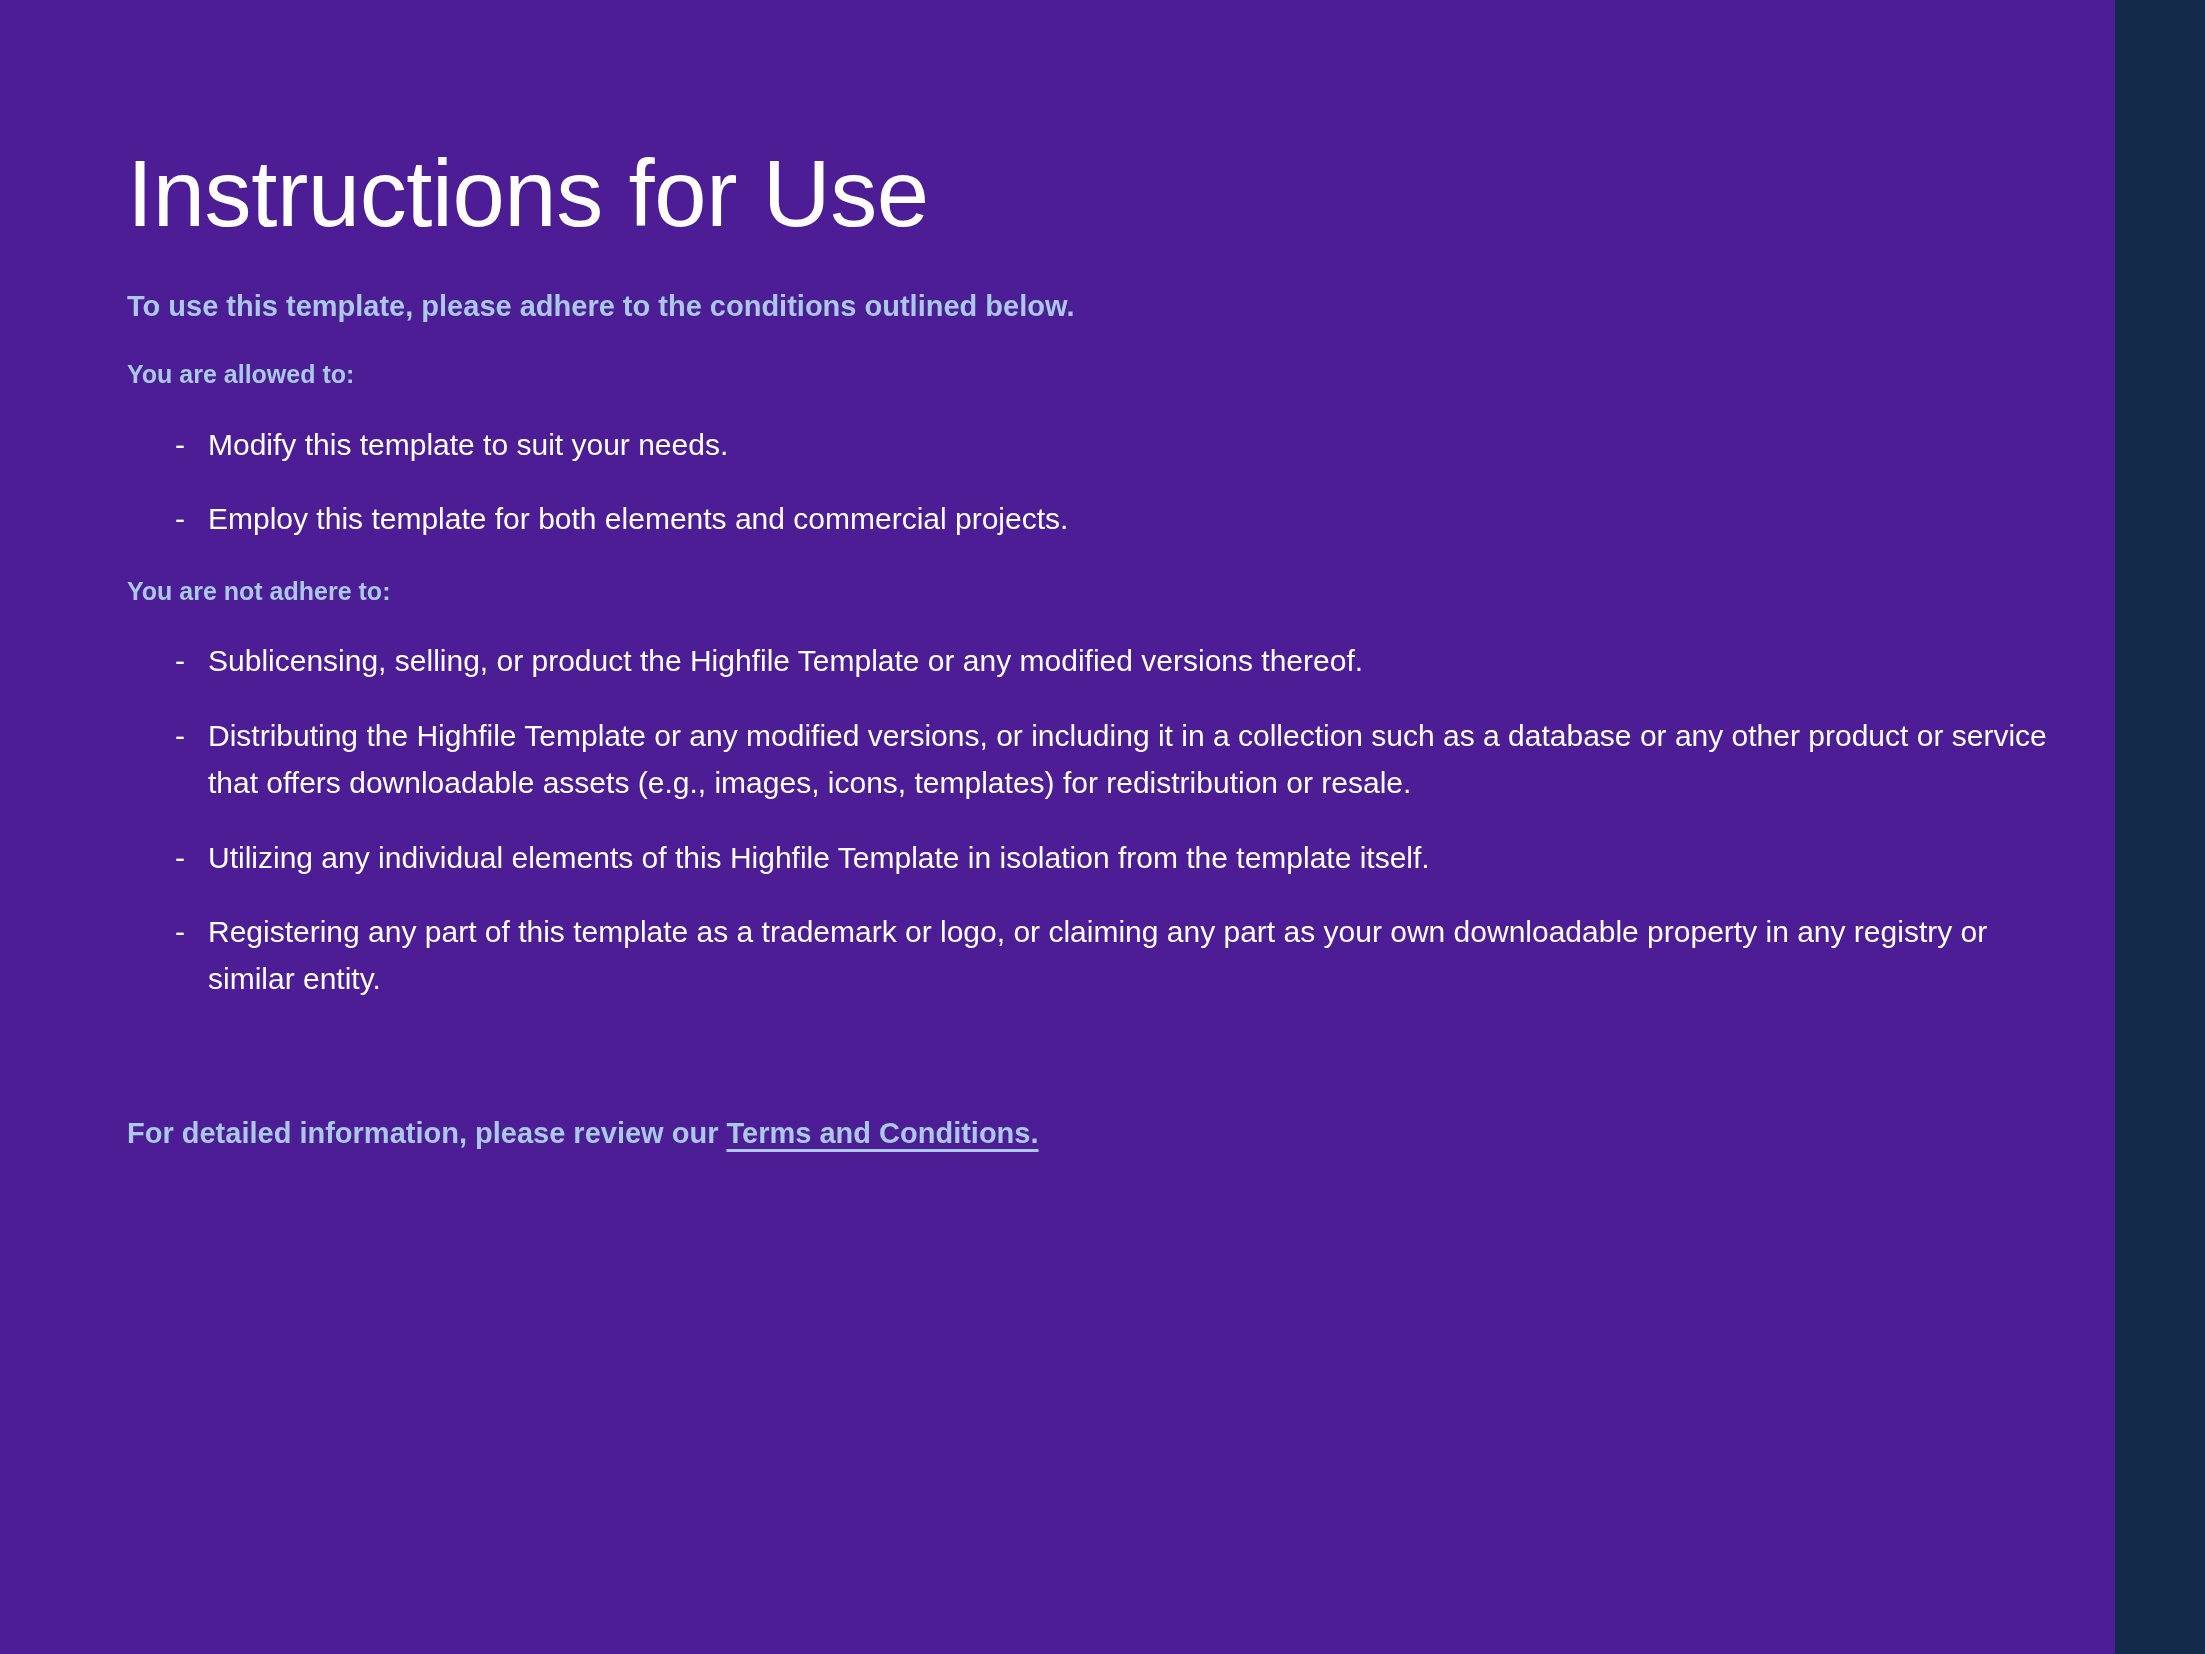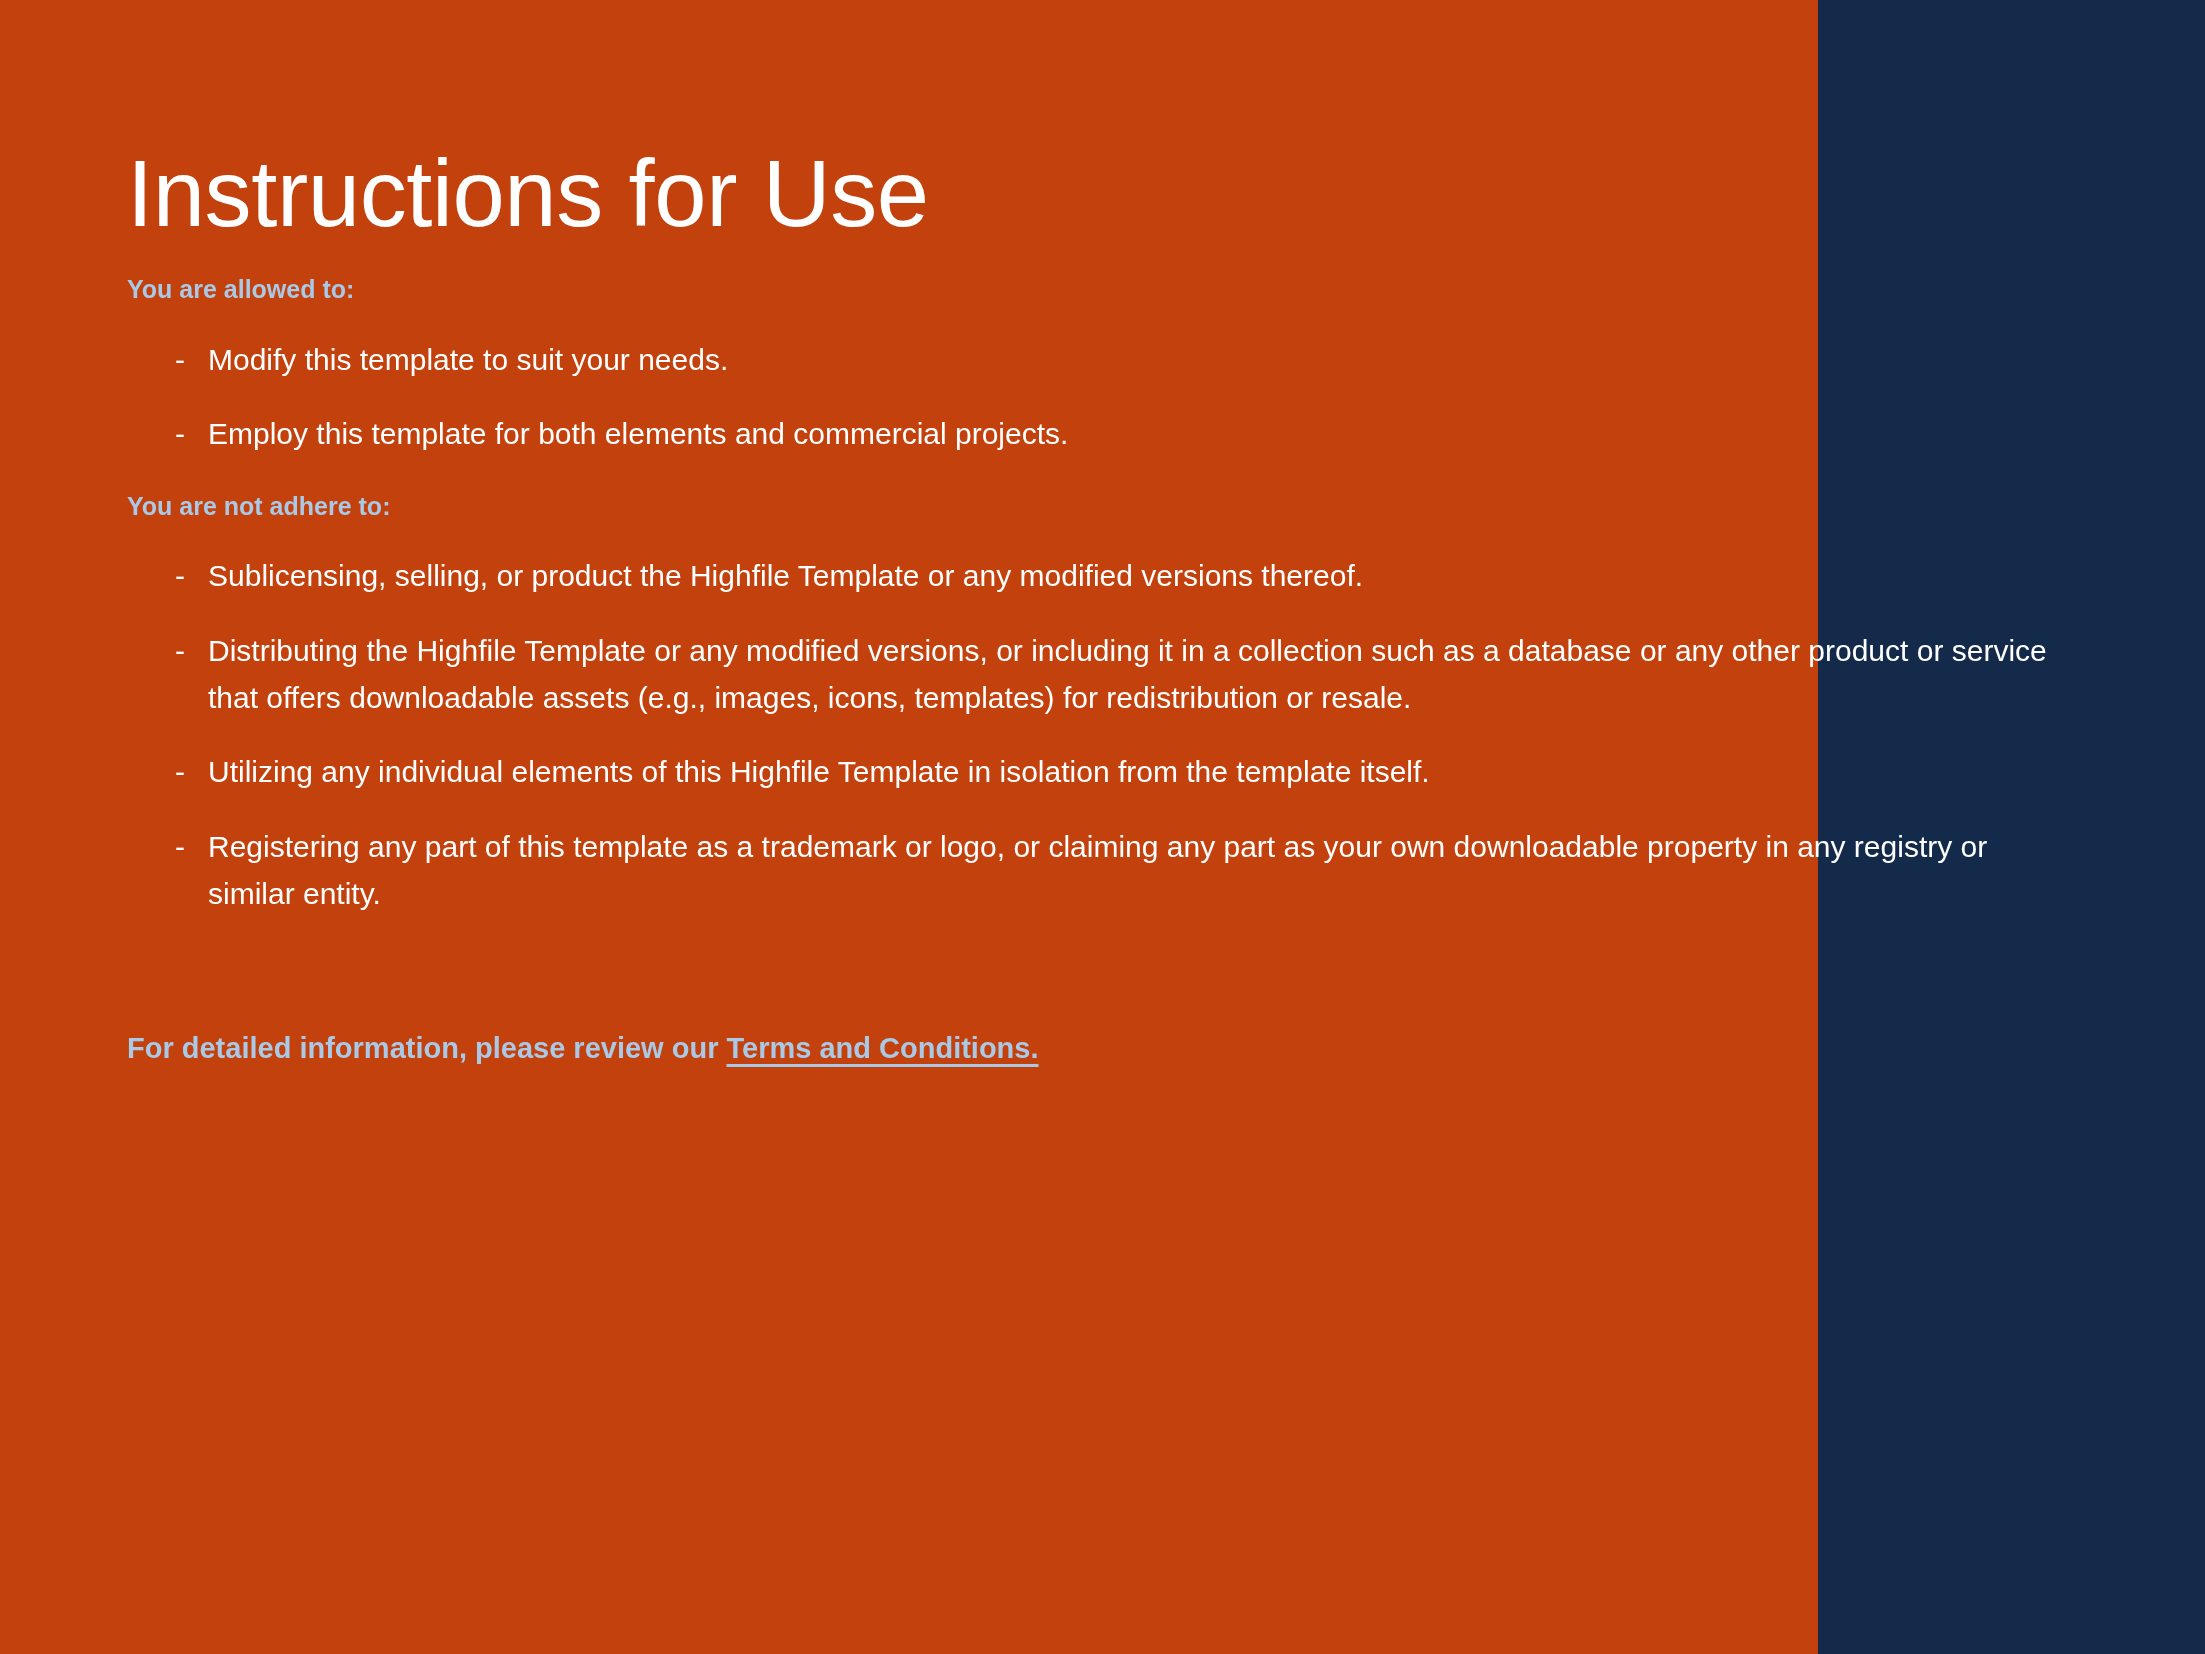--- a/index.html
+++ b/index.html
@@ -9,23 +9,23 @@
   body {
     width: 2205px;
     height: 1654px;
     background: #142a4b;
     font-family: "Liberation Sans", sans-serif;
     overflow: hidden;
   }
 
   .slide {
     position: relative;
-    width: 1818px;
+    width: 2115px;
     height: 1654px;
-    background: #c2410c;
+    background: #4c1d95;
     box-sizing: border-box;
     padding: 12px;
   }
 
   .content {
     position: absolute;
     left: 127px;
     top: 0;
     width: 1954px;
   }
@@ -111,20 +111,21 @@
   }
 </style>
 </head>
 <body>
 
 <div class="slide">
   <div class="content">
 
     <h1 class="page-title">Instructions for Use</h1>
 
+    <p class="lead">To use this template, please adhere to the conditions outlined below.</p>
 
     <h2 class="section-heading">You are allowed to:</h2>
 
     <ul class="bullet-list">
       <li class="bullet-item">
         <span class="bullet-marker">-</span>
         <span class="bullet-text">Modify this template to suit your needs.</span>
       </li>
       <li class="bullet-item">
         <span class="bullet-marker">-</span>

